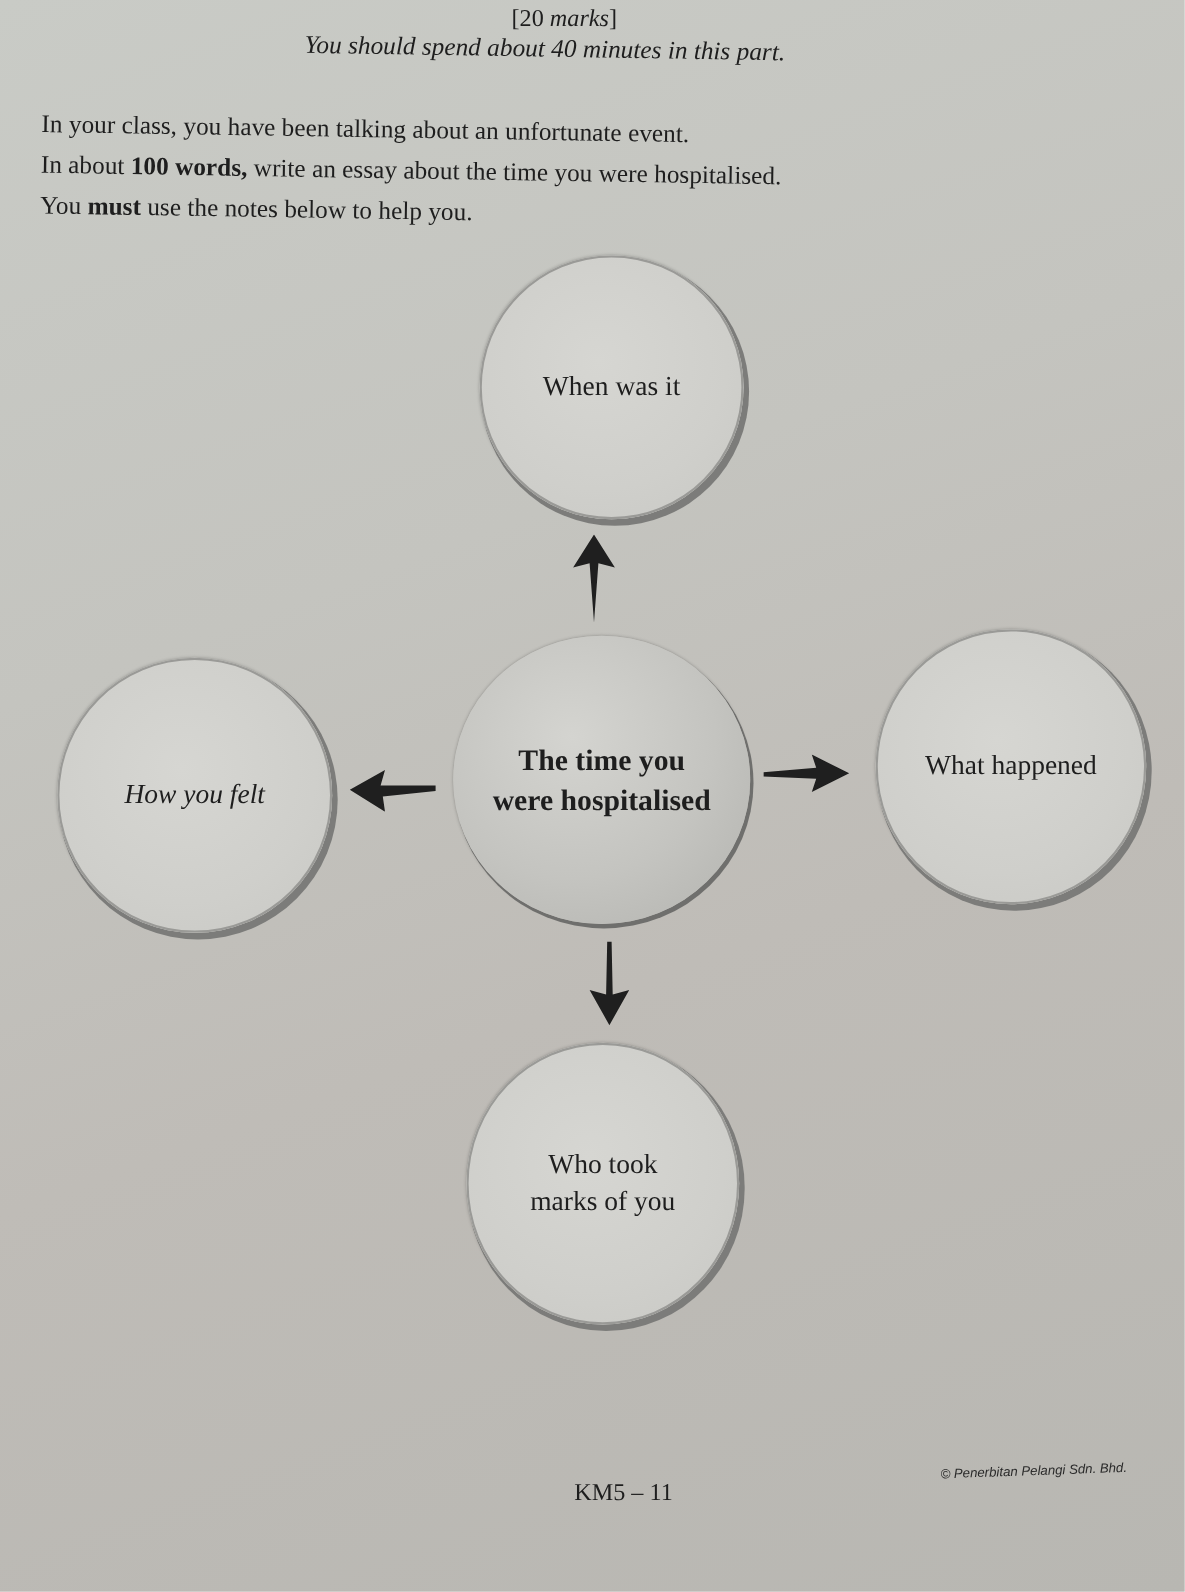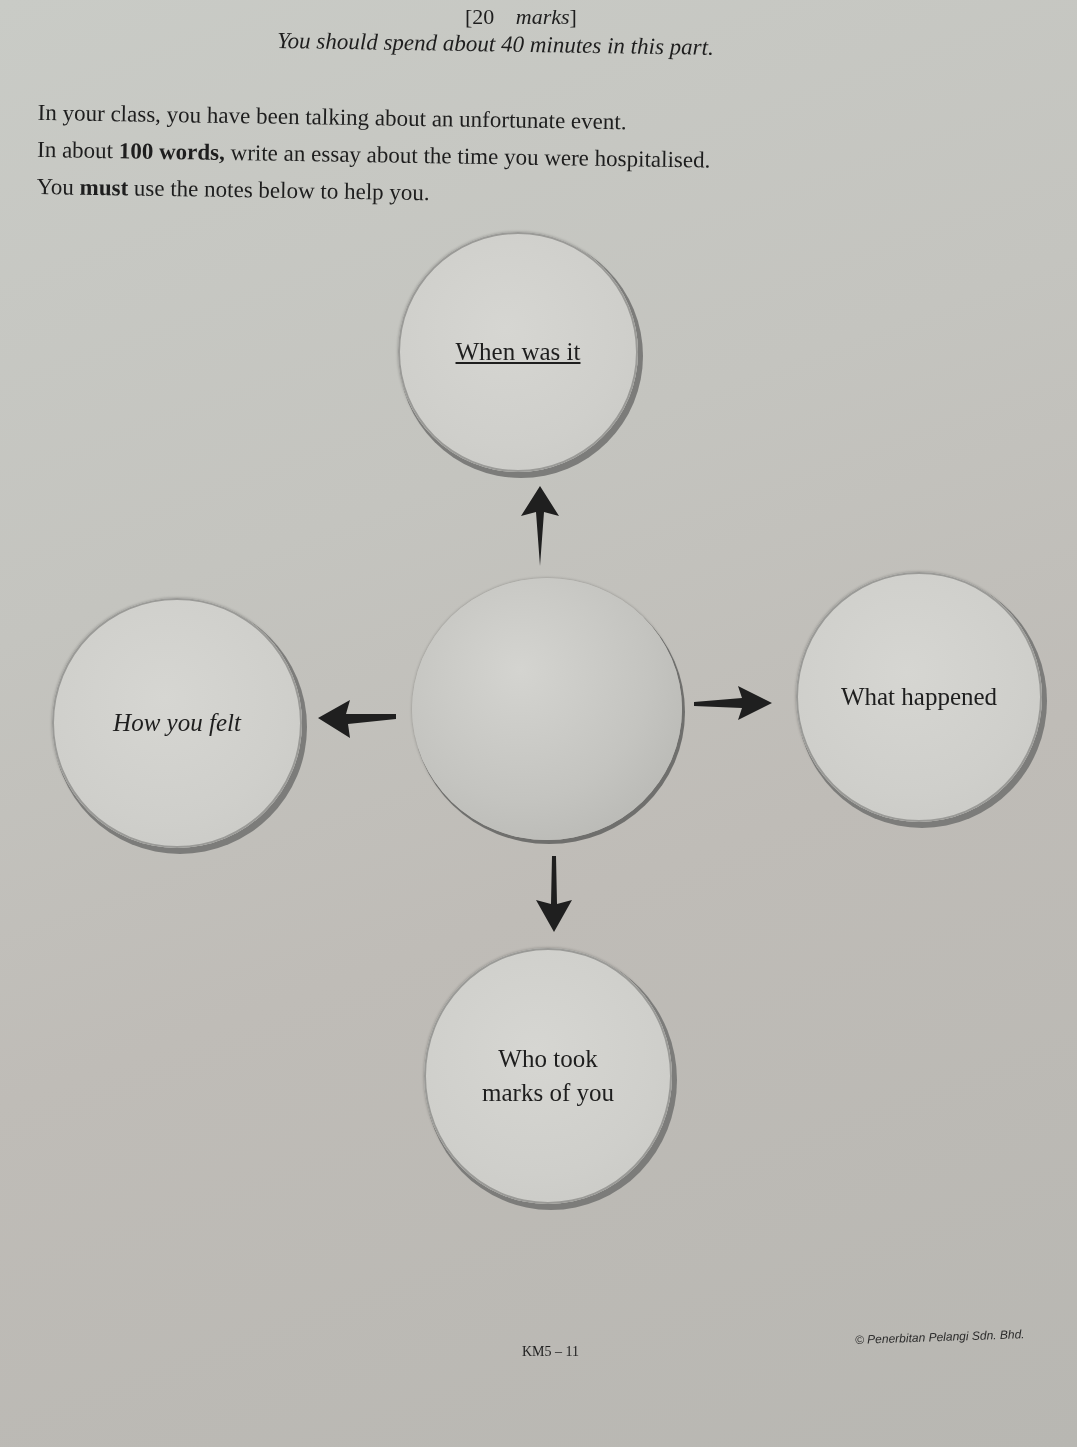--- a/index.html
+++ b/index.html
@@ -5,21 +5,21 @@
     html, body { margin: 0; padding: 0; }
     body {
       width: 1077px; height: 1447px; position: relative; overflow: hidden;
       background: linear-gradient(160deg, #c9cbc6 0%, #c4c4bf 35%, #bfbcb7 60%, #b8b7b2 100%);
       font-family: "Liberation Serif", "DejaVu Serif", serif;
       color: #1e1e1e;
     }
     .marks {
       position: absolute; left: 465px; top: 4px; font-size: 22px;
     }
-    .marks i { font-style: italic; margin-left: 16px; }
+    .marks i { font-style: italic; }
     .time-note {
       position: absolute; left: 277px; top: 28px; font-size: 23px; font-style: italic;
       transform: rotate(0.9deg); transform-origin: left center;
     }
     .instructions {
       position: absolute; left: 38px; top: 94px; font-size: 23px; line-height: 37px;
       transform: rotate(0.9deg); transform-origin: left top;
     }
     .instructions b { font-weight: bold; }
     .circle {
@@ -29,51 +29,53 @@
       display: flex; align-items: center; justify-content: center; text-align: center;
       font-size: 25px; line-height: 34px;
     }
     .circle.center {
       background: radial-gradient(circle at 40% 35%, #d4d4d0 0%, #c4c4c0 55%, #b2b2ae 100%);
       box-shadow: 2px 3px 0 1px #6f6f6d, 0 0 3px rgba(0,0,0,0.3);
       font-weight: bold; font-size: 27px; line-height: 36px;
     }
     .arrow { position: absolute; }
     .footer-code {
-      position: absolute; left: 522px; top: 1344px; font-size: 14px;
+      position: absolute; left: 522px; top: 1344px; font-size: 22px;
     }
     .copyright {
       position: absolute; left: 855px; top: 1333px; font-size: 12px; font-style: italic;
       font-family: "Liberation Sans", "DejaVu Sans", sans-serif;
       transform: rotate(-2deg); transform-origin: left center; color: #2a2a2a;
     }
   </style>
 </head>
 <body>
 
 <div class="marks"><span>[20 </span><i>marks</i><span>]</span></div>
 
 <div class="time-note">You should spend about 40 minutes in this part.</div>
 
 <div class="instructions">
   <div>In your class, you have been talking about an unfortunate event.</div>
   <div><span>In about </span><b>100 words,</b><span> write an essay about the time you were hospitalised.</span></div>
   <div><span>You </span><b>must</b><span> use the notes below to help you.</span></div>
 </div>
 
-<div class="circle" style="left:398px; top:232px; width:240px; height:240px;text-decoration:underline;">
+<div class="circle" style="left:436px; top:232px; width:240px; height:240px;">
   <span>When was it</span>
 </div>
 
 <div class="circle" style="left:52px; top:598px; width:250px; height:250px;font-style:italic;">
   <span>How you felt</span>
 </div>
 
 <div class="circle center" style="left:412px; top:578px; width:270px; height:262px;">
   <div>
+    <div>The time you</div>
+    <div>were hospitalised</div>
   </div>
 </div>
 
 <div class="circle" style="left:796px; top:572px; width:246px; height:250px;">
   <span>What happened</span>
 </div>
 
 <div class="circle" style="left:424px; top:948px; width:248px; height:256px;">
   <div>
     <div>Who took</div>

